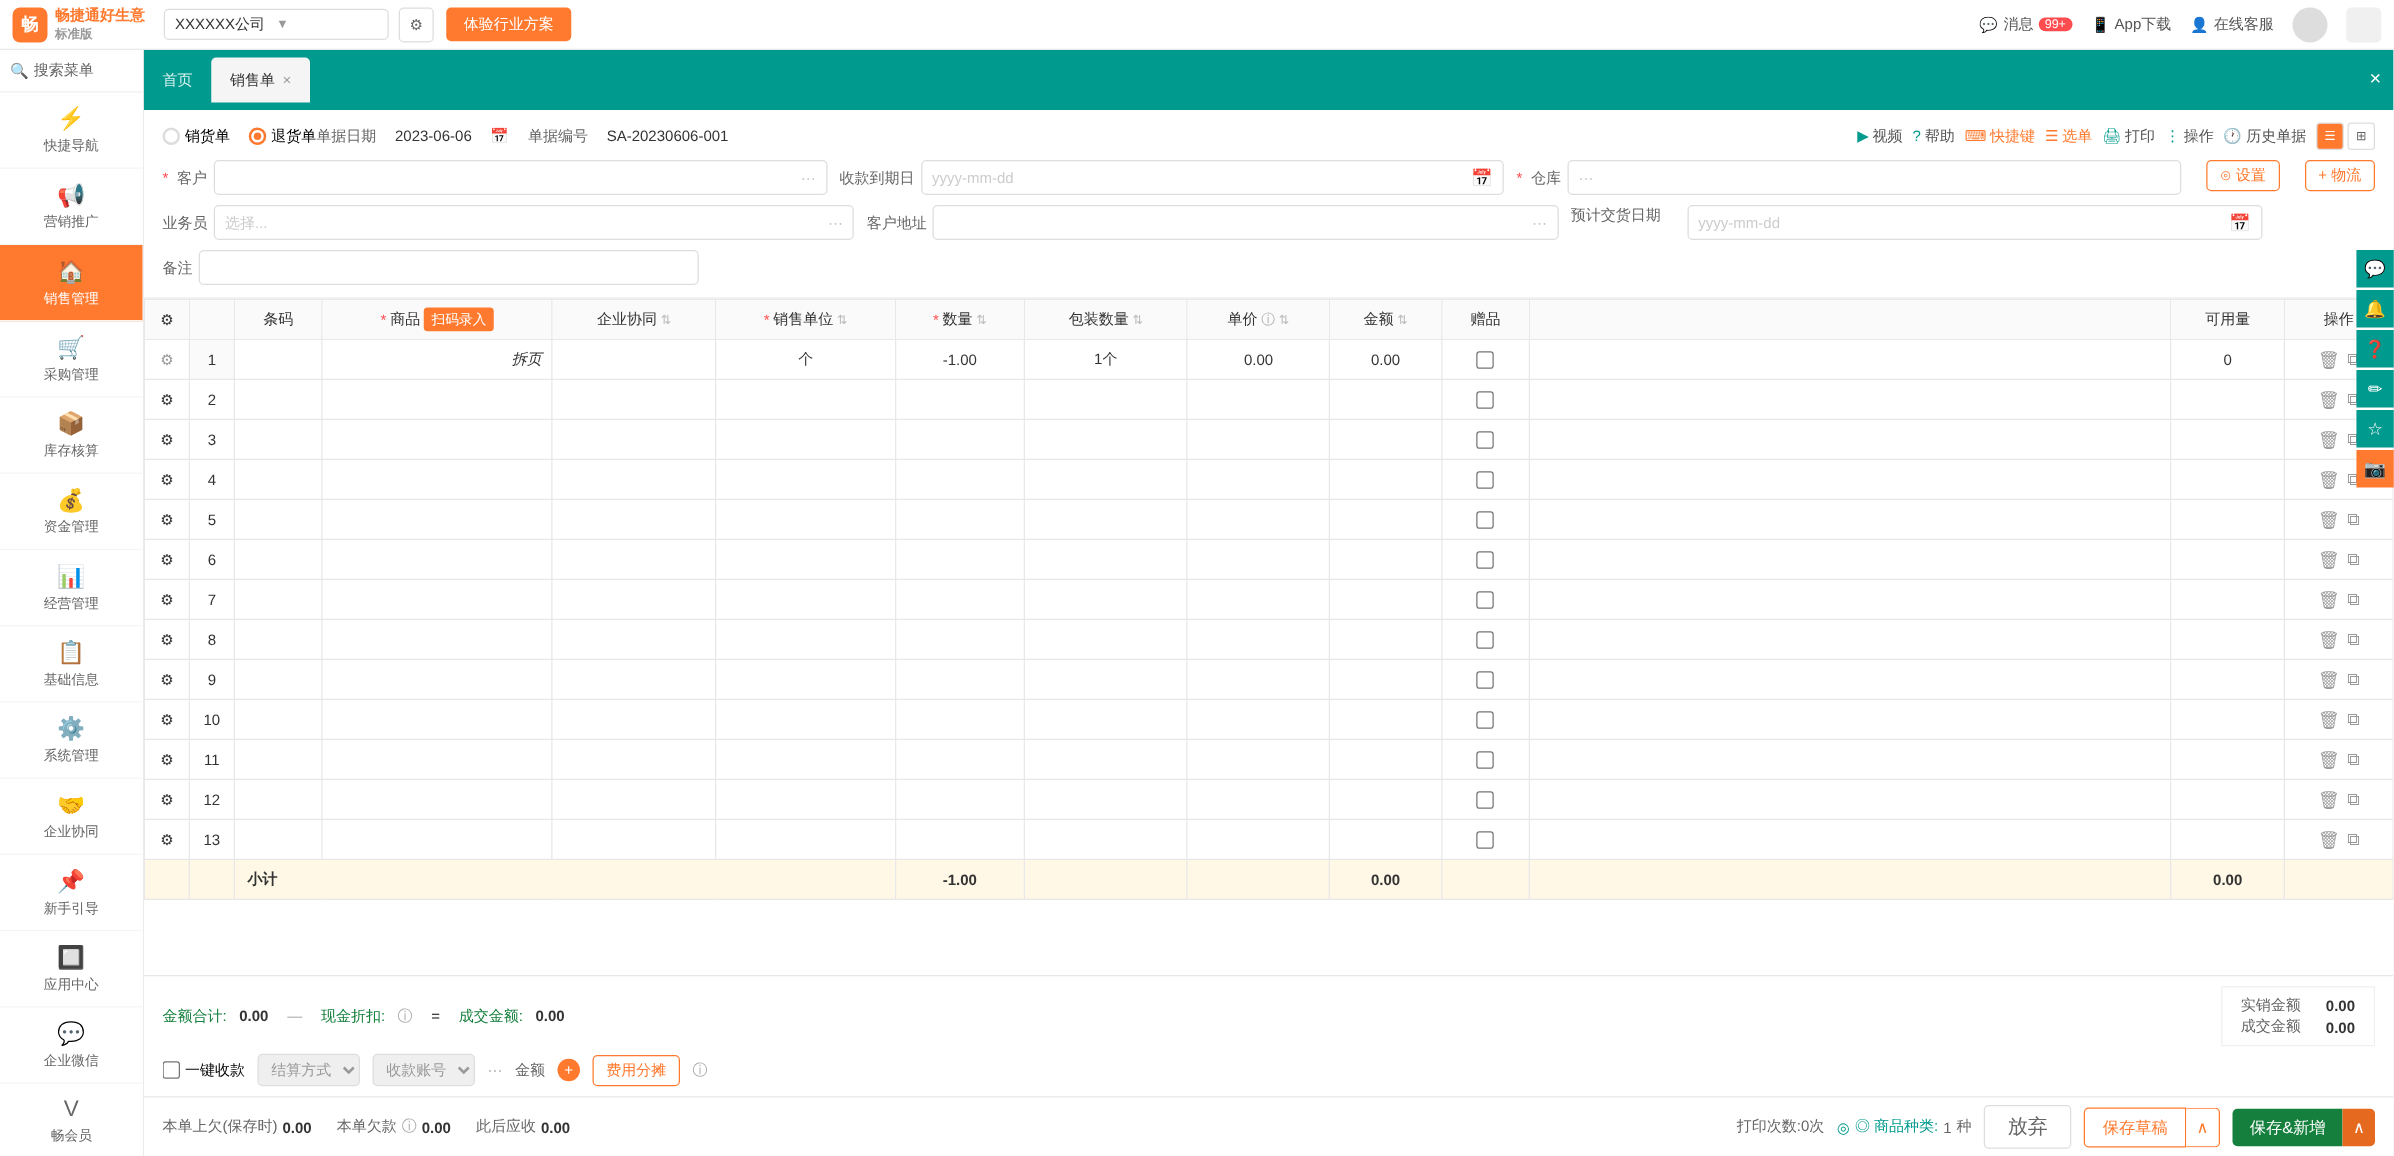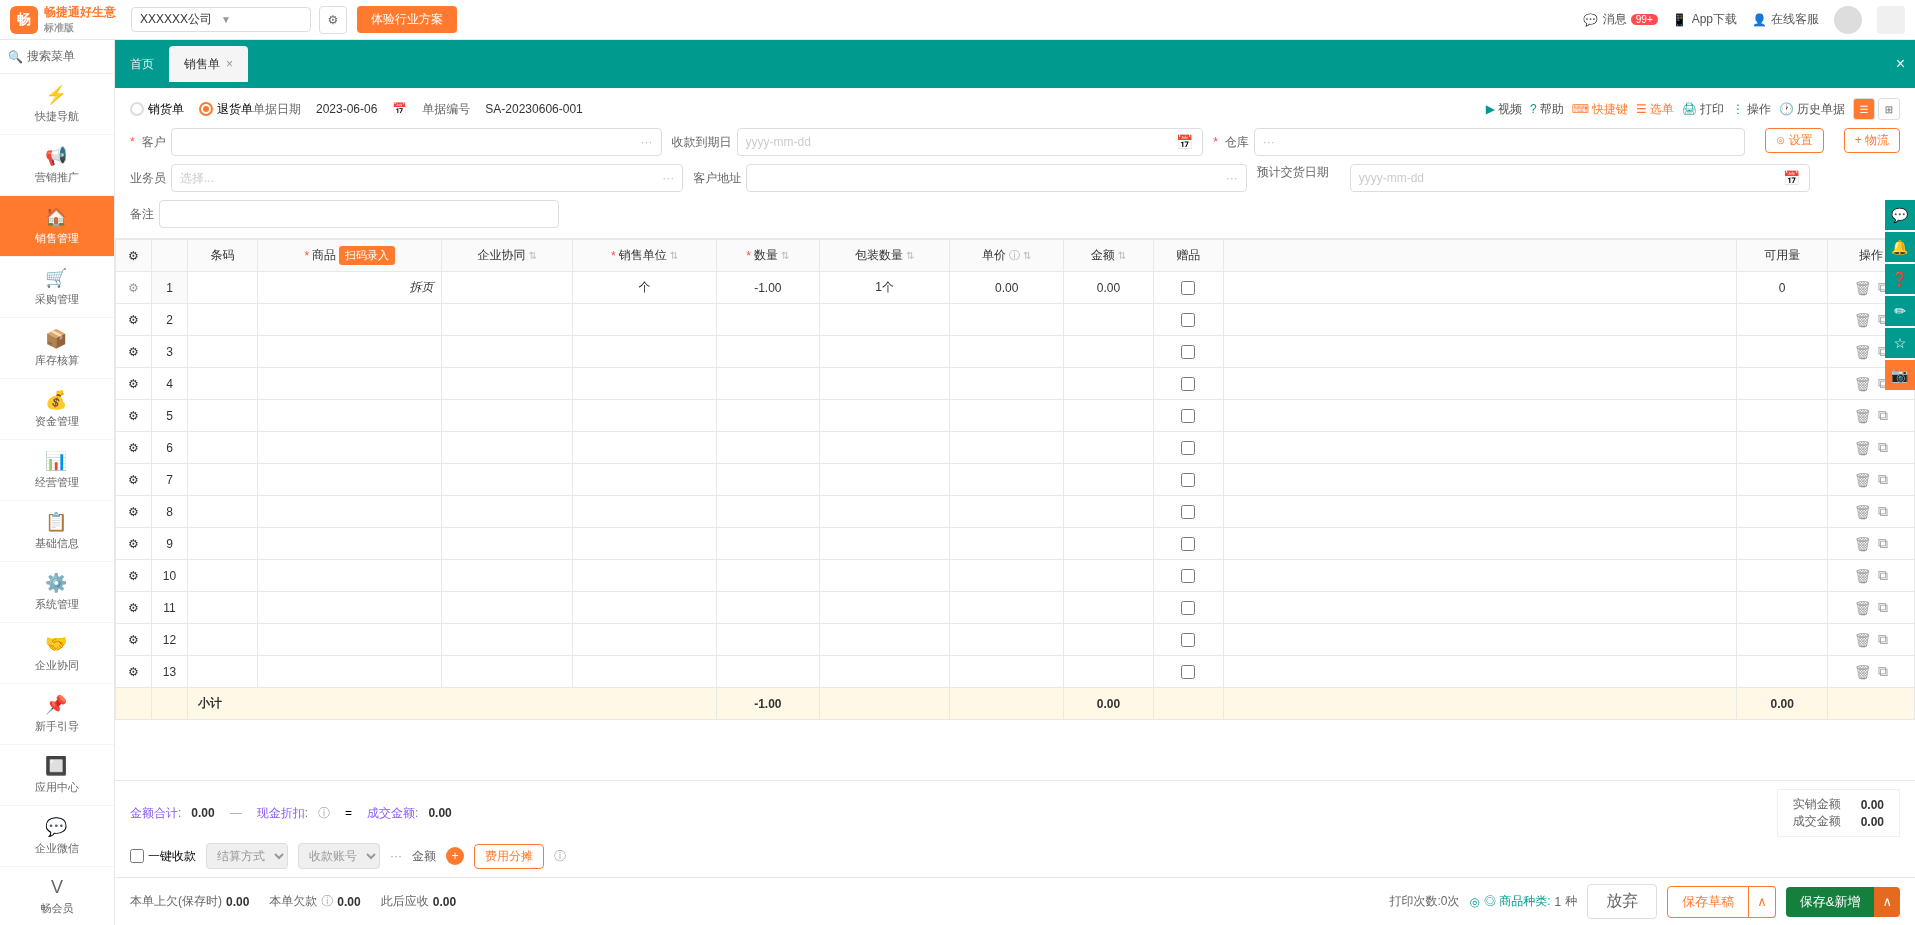--- a/index.html
+++ b/index.html
@@ -225,21 +225,21 @@
     .info-icon { color: #aaa; font-size: 11px; }
 
     
     .footer-calc {
       background: #fff;
       border-top: 1px solid #e8e8e8;
       padding: 8px 15px;
       flex-shrink: 0;
     }
     .calc-row { display: flex; align-items: center; gap: 10px; }
-    .calc-label { color: #8b5cf6; }
+    .calc-label { color: #15803d; }
     .calc-value { color: #333; font-weight: bold; }
     .payment-row {
       display: flex; align-items: center; gap: 10px;
       margin-top: 6px;
     }
     .payment-checkbox { display: flex; align-items: center; gap: 4px; }
     .payment-input {
       height: 26px; border: 1px solid #ddd; border-radius: 4px;
       padding: 0 6px; min-width: 80px; color: #999;
     }

